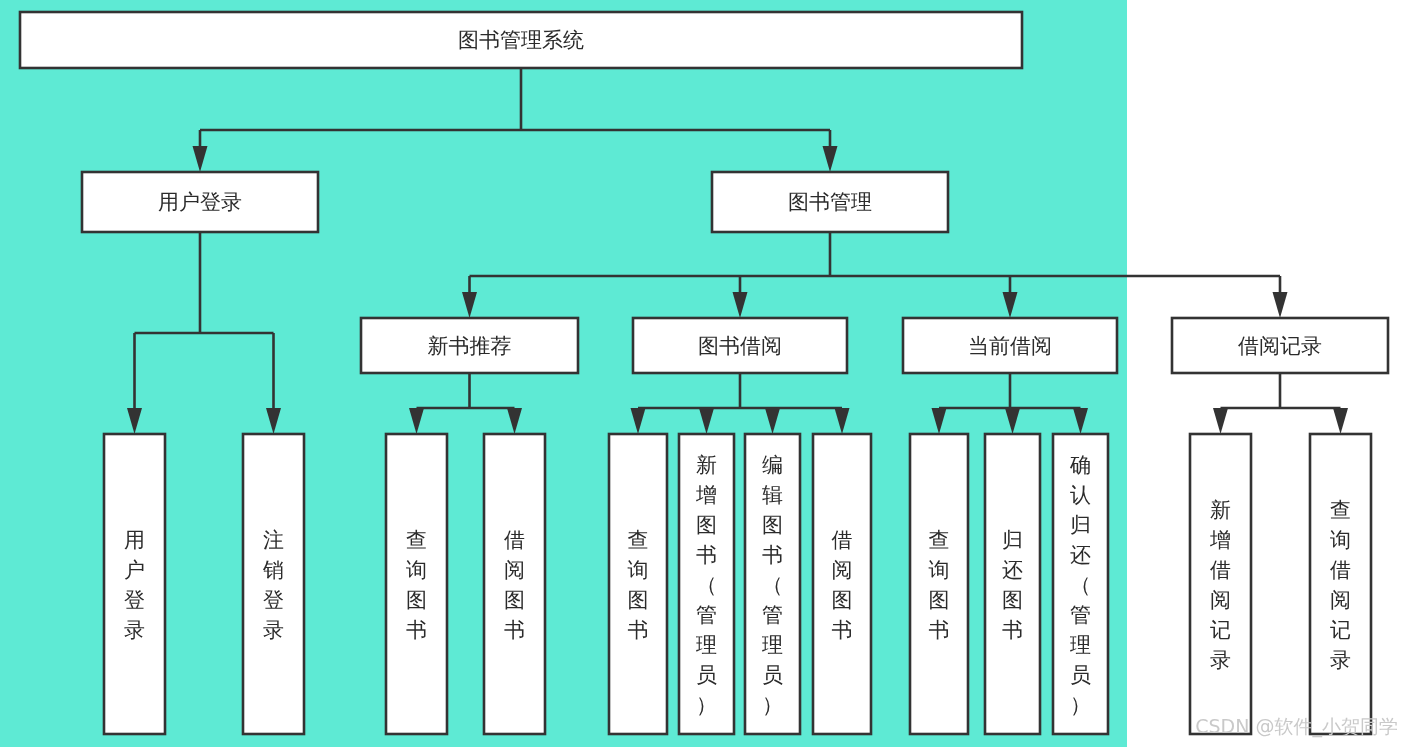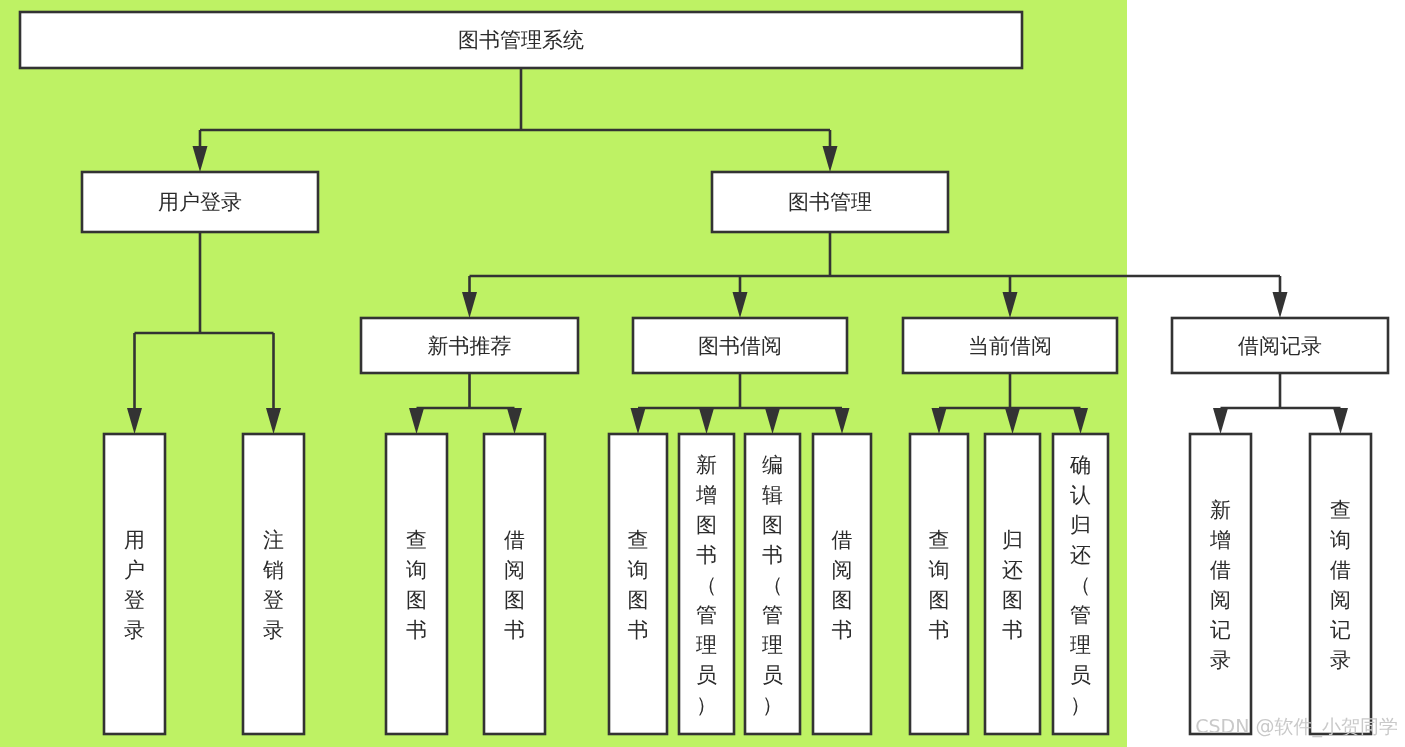--- a/index.html
+++ b/index.html
@@ -11,21 +11,21 @@
   body {
     width: 1405px;
     height: 747px;
     font-family: "DejaVu Sans", "Liberation Sans", sans-serif;
     overflow: hidden;
   }
   #diagram-root {
     position: relative;
     width: 1127px;
     height: 747px;
-    background: #bef264;
+    background: #5eead4;
   }
   svg#flowchart {
     position: absolute;
     top: 0;
     left: 0;
     width: 1405px;
     height: 747px;
     display: block;
   }
   .node-box {

